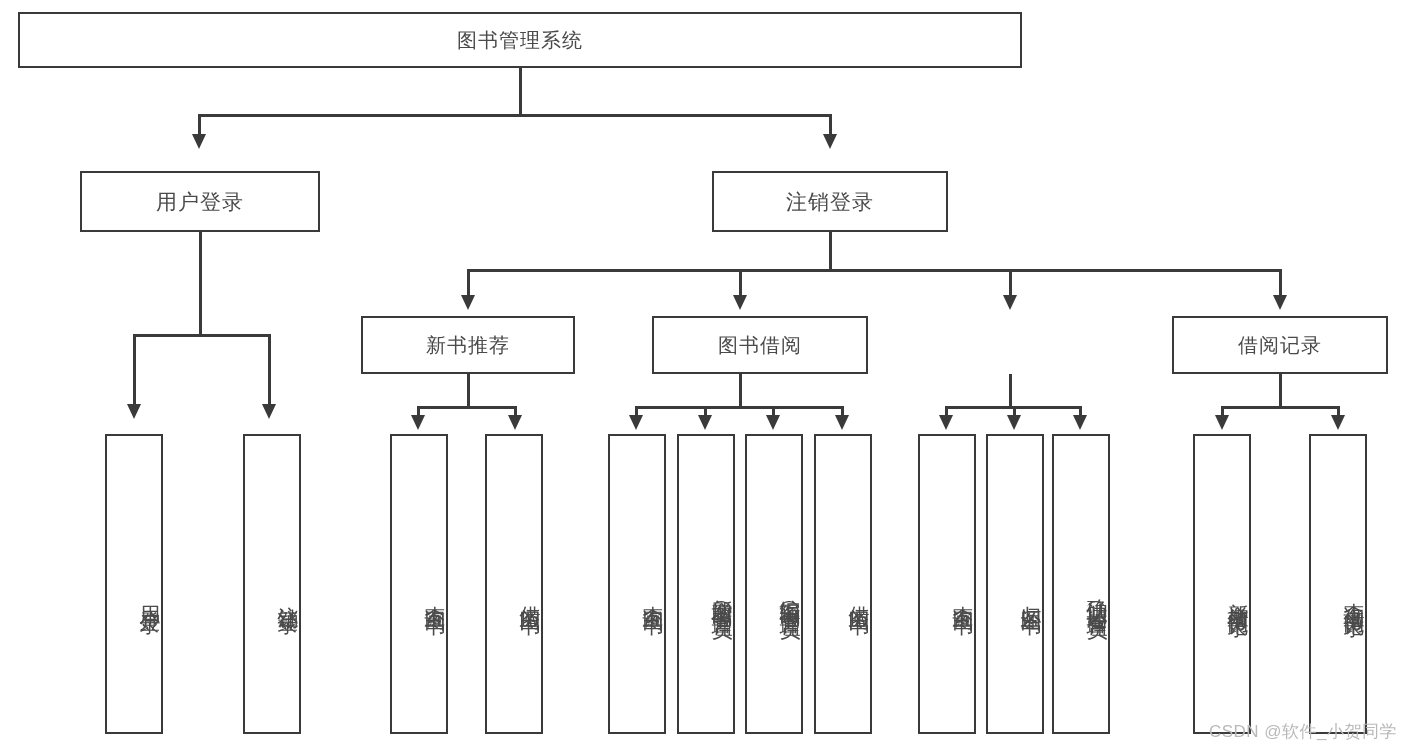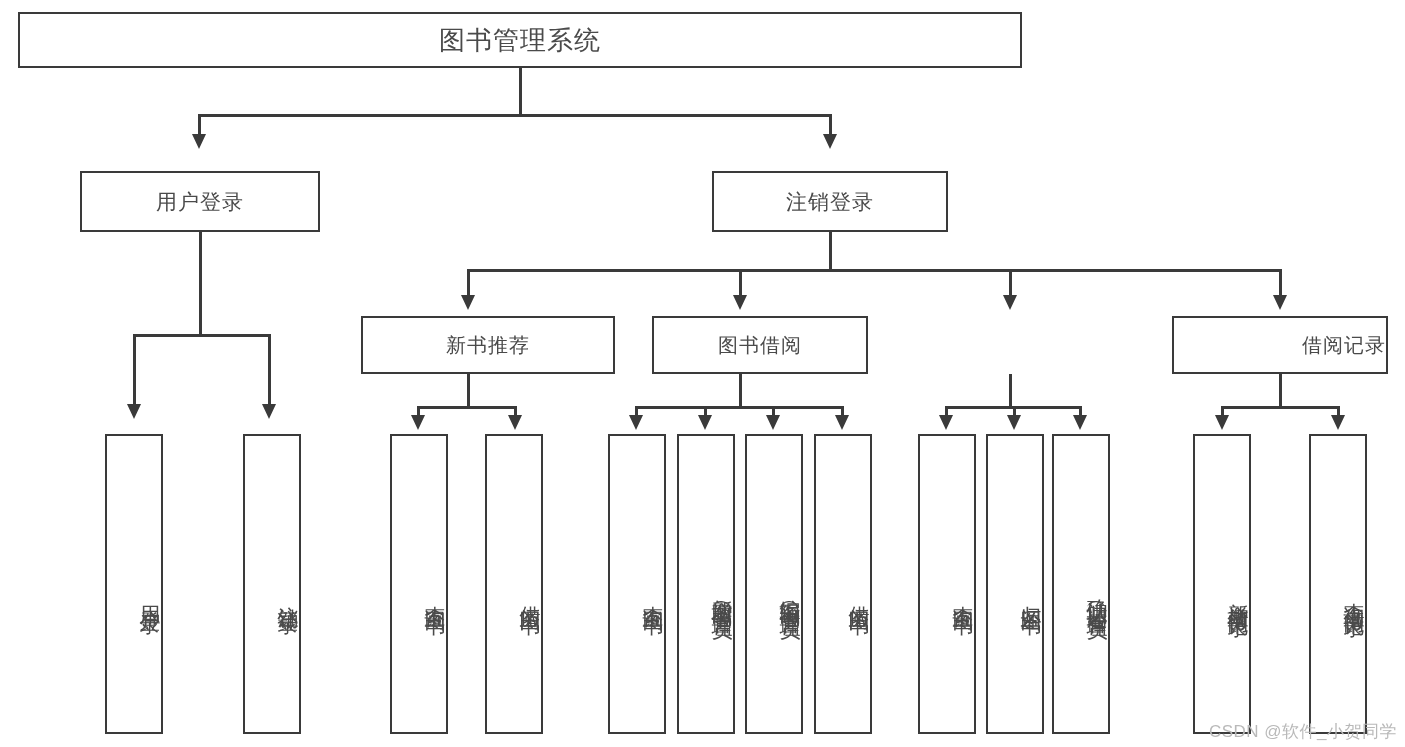--- a/index.html
+++ b/index.html
@@ -23,21 +23,21 @@
     box-sizing: border-box;
     background: #ffffff;
     border: 2.5px solid #3a3a3a;
     display: flex;
     align-items: center;
     justify-content: center;
     color: #4a4a4a;
     letter-spacing: 1px;
   }
   .node.root {
-    font-size: 26px;
+    font-size: 20px;
     text-align: right;
   }
   .node.lvl1 {
     font-size: 21px;
   }
   .node.lvl2 {
     font-size: 20px;
   }
   
   .node.leaf {
@@ -118,27 +118,27 @@
 
   <div class="ln v" style="left:467px; top:269px; width:2.5px; height:28px;"></div>
   <div class="arrow" style="left:461px; top:295px;"></div>
   <div class="ln v" style="left:739px; top:269px; width:2.5px; height:28px;"></div>
   <div class="arrow" style="left:733px; top:295px;"></div>
   <div class="ln v" style="left:1009px; top:269px; width:2.5px; height:28px;"></div>
   <div class="arrow" style="left:1003px; top:295px;"></div>
   <div class="ln v" style="left:1279px; top:269px; width:2.5px; height:28px;"></div>
   <div class="arrow" style="left:1273px; top:295px;"></div>
 
-  <div class="node lvl2" style="left:361px; top:316px; width:254px; height:58px;">
+  <div class="node lvl2" style="left:361px; top:316px; width:214px; height:58px;">
     <span class="label">新书推荐</span>
   </div>
   <div class="node lvl2" style="left:632px; top:316px; width:216px; height:58px;margin-left:20px;">
     <span class="label">图书借阅</span>
   </div>
-  <div class="node lvl2" style="left:1172px; top:316px; width:216px; height:58px;justify-content:flex-end;">
+  <div class="node lvl2" style="left:1172px; top:316px; width:216px; height:58px;">
     <span class="label">借阅记录</span>
   </div>
 
   <div class="ln v" style="left:467px; top:374px; width:2.5px; height:34px;"></div>
   <div class="ln h" style="left:417px; top:406px; width:100px; height:2.5px;"></div>
   <div class="ln v" style="left:417px; top:406px; width:2.5px; height:12px;"></div>
   <div class="arrow" style="left:411px; top:415px;"></div>
   <div class="ln v" style="left:514px; top:406px; width:2.5px; height:12px;"></div>
   <div class="arrow" style="left:508px; top:415px;"></div>
 

